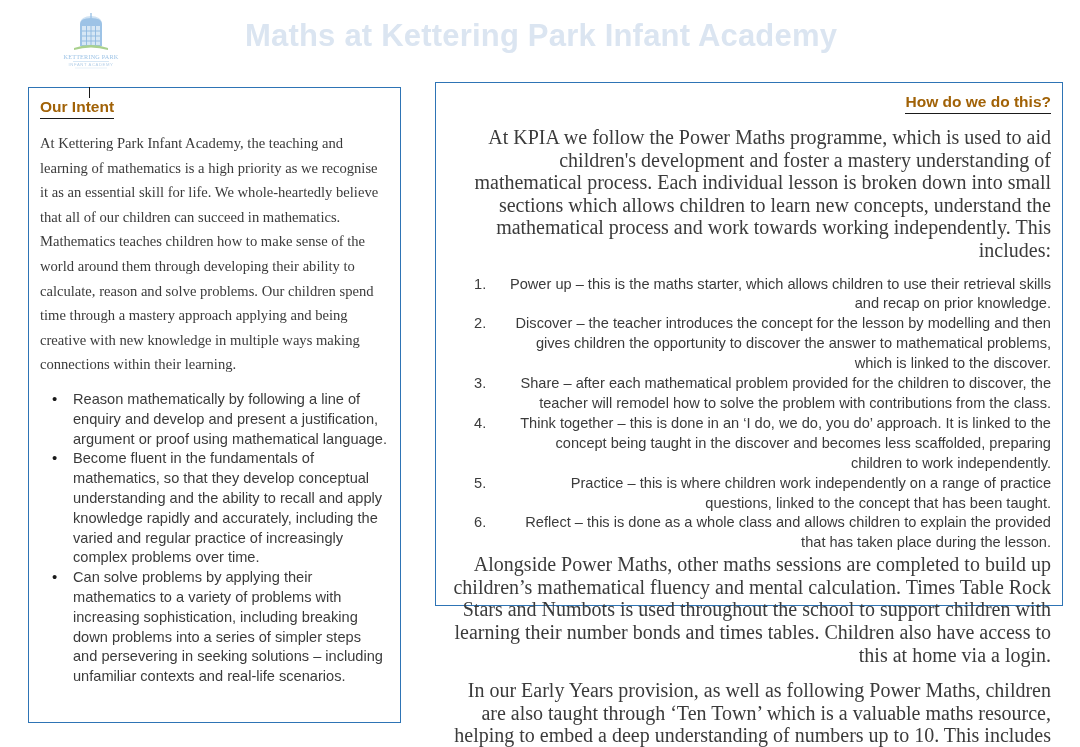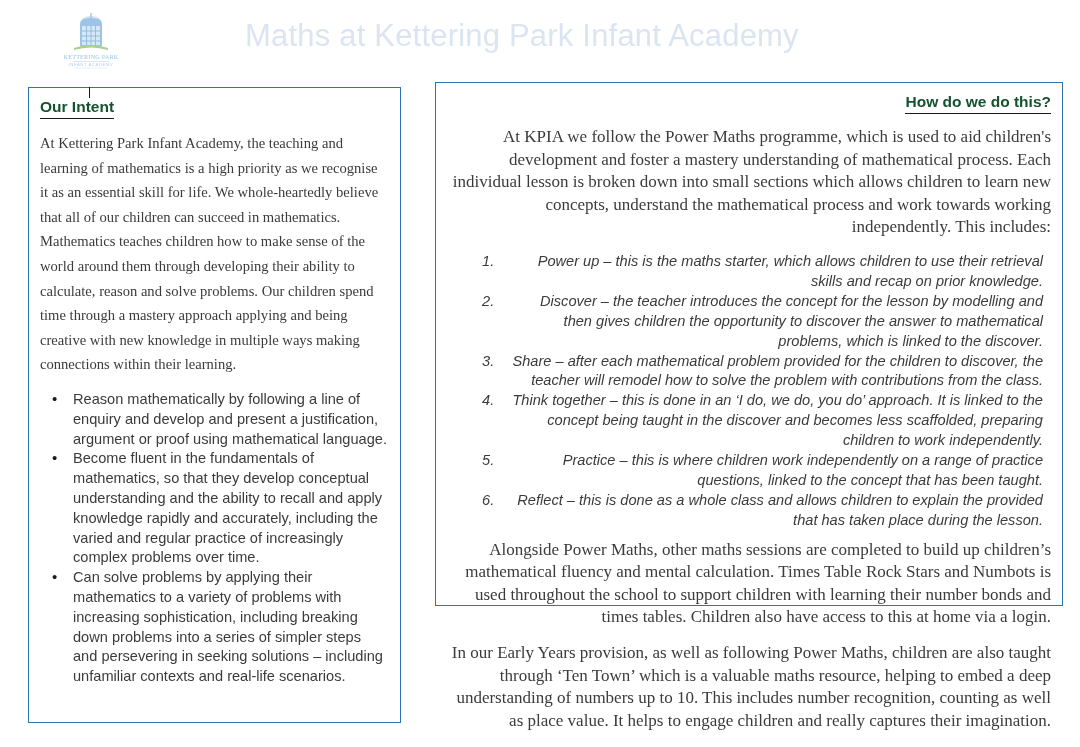--- a/index.html
+++ b/index.html
@@ -34,21 +34,21 @@
     height: 58px;
   }
   #logo svg { display: block; }
 
   #doc-title {
     position: absolute;
     left: 245px;
     top: 18px;
     font-size: 31px;
     line-height: 36px;
-    font-weight: normal;
+    font-weight: bold;
     color: #dbe5f1;
     letter-spacing: 0.2px;
     white-space: nowrap;
   }
 
   
   .panel {
     position: absolute;
     border: 1px solid #2e74b5;
     box-sizing: border-box;
@@ -70,21 +70,21 @@
 
   .panel-inner {
     padding: 9px 11px 8px 11px;
   }
 
   h2.panel-heading {
     margin: 0 0 12px 0;
     font-size: 15.5px;
     line-height: 20px;
     font-weight: bold;
-    color: #14532d;
+    color: #a16207;
     display: inline-block;
     border-bottom: 1.4px solid #1a1a1a;
     padding-bottom: 1px;
     position: relative;
   }
   
   h2.panel-heading .caret-mark {
     position: absolute;
     left: 49px;
     top: -10px;
@@ -94,21 +94,21 @@
   }
 
   p.body-text {
     margin: 0 0 13px 0;
     font-size: 14.6px;
     line-height: 24.5px;
     color: #3b3b3b;
     font-family: Liberation Serif, serif;
   }
   #panel-intent p.body-text { font-size: 14.6px; line-height: 24.6px; }
-  #panel-how p.body-text { font-size: 17px; line-height: 22.6px; }
+  #panel-how p.body-text { font-size: 20px; line-height: 22.6px; }
 
   ul.bullets {
     margin: 0 0 0 0;
     padding: 0;
     list-style: none;
   }
   ul.bullets > li {
     position: relative;
     padding-left: 33px;
     margin-bottom: 0px;
@@ -119,25 +119,24 @@
   ul.bullets > li::before {
     content: "\2022";
     position: absolute;
     left: 12px;
     top: -1px;
     font-size: 15px;
     color: #1a1a1a;
   }
 
   ol.numbers {
-    margin: 8px;
+    margin: 0;
     padding: 0;
     list-style: none;
     counter-reset: step;
-    font-style: italic;
   }
   ol.numbers > li {
     position: relative;
     padding-left: 57px;
     margin-bottom: 0px;
     font-size: 14.6px;
     line-height: 19.9px;
     color: #3b3b3b;
   }
   ol.numbers > li::before {

